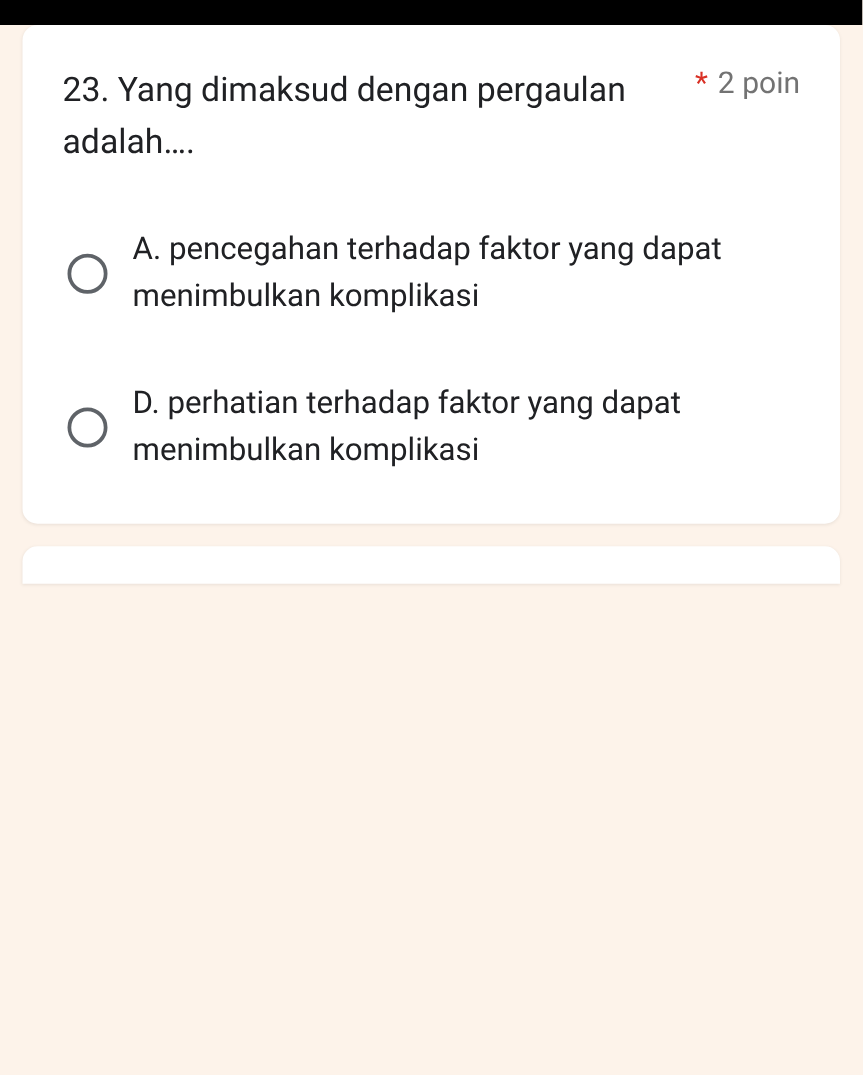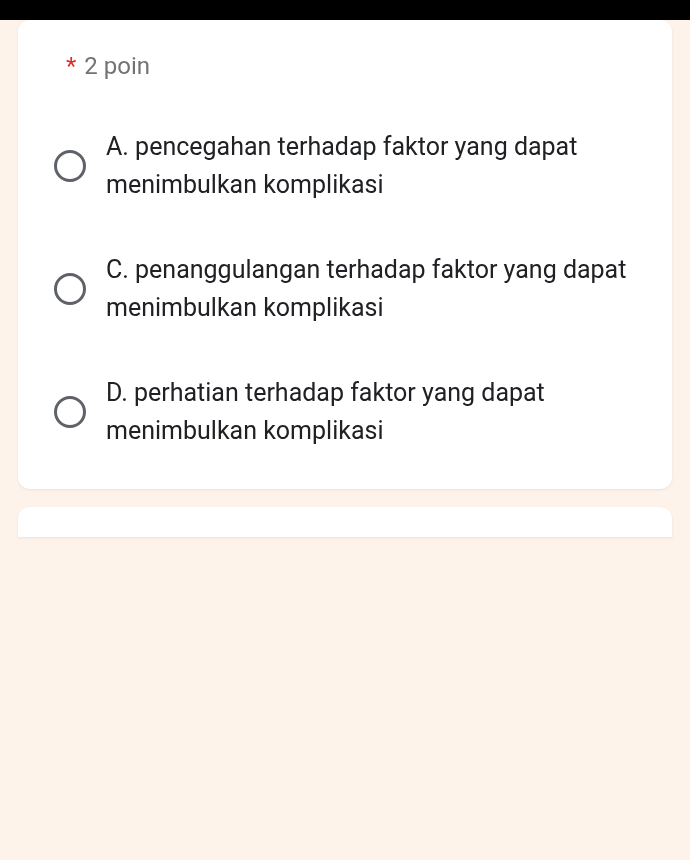--- a/index.html
+++ b/index.html
@@ -102,35 +102,32 @@
       box-shadow: 0 1px 3px rgba(0,0,0,0.08);
     }
   </style>
 </head>
 <body>
 
 <div class="top-bar"></div>
 
 <div class="card">
   <div class="question-header">
+    <div class="question-title">23. Yang dimaksud dengan pergaulan adalah….</div>
     <div class="meta">
       <span class="required-star">*</span>
       <span class="points">2 poin</span>
     </div>
   </div>
 
   <div class="options">
     <div class="option">
       <div class="radio"></div>
       <div class="option-label">A. pencegahan terhadap faktor yang dapat menimbulkan komplikasi</div>
     </div>
     <div class="option">
       <div class="radio"></div>
-      <div class="option-label">C. penanggulangan terhadap faktor yang dapat menimbulkan komplikasi</div>
-    </div>
-    <div class="option">
-      <div class="radio"></div>
       <div class="option-label">D. perhatian terhadap faktor yang dapat menimbulkan komplikasi</div>
     </div>
   </div>
 </div>
 
 <div class="next-card"></div>
 
 </body></html>

